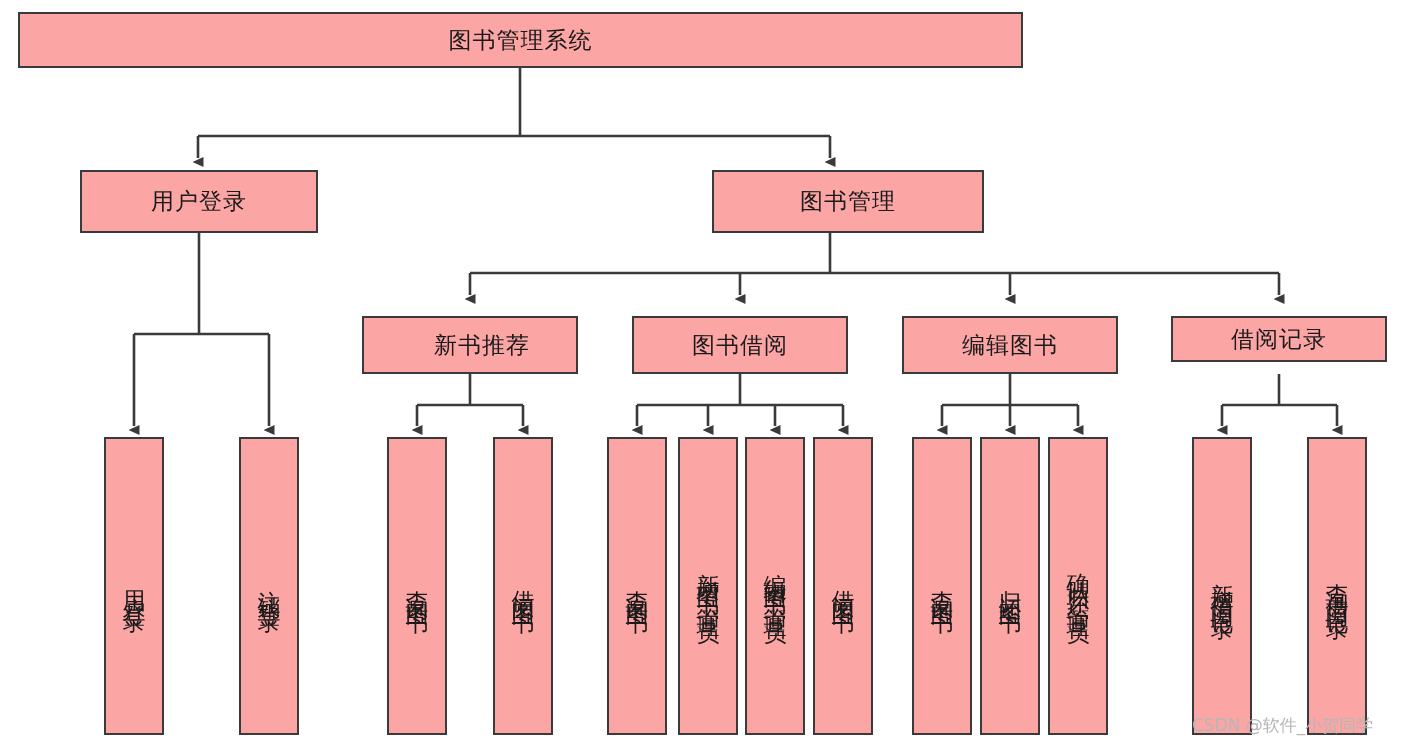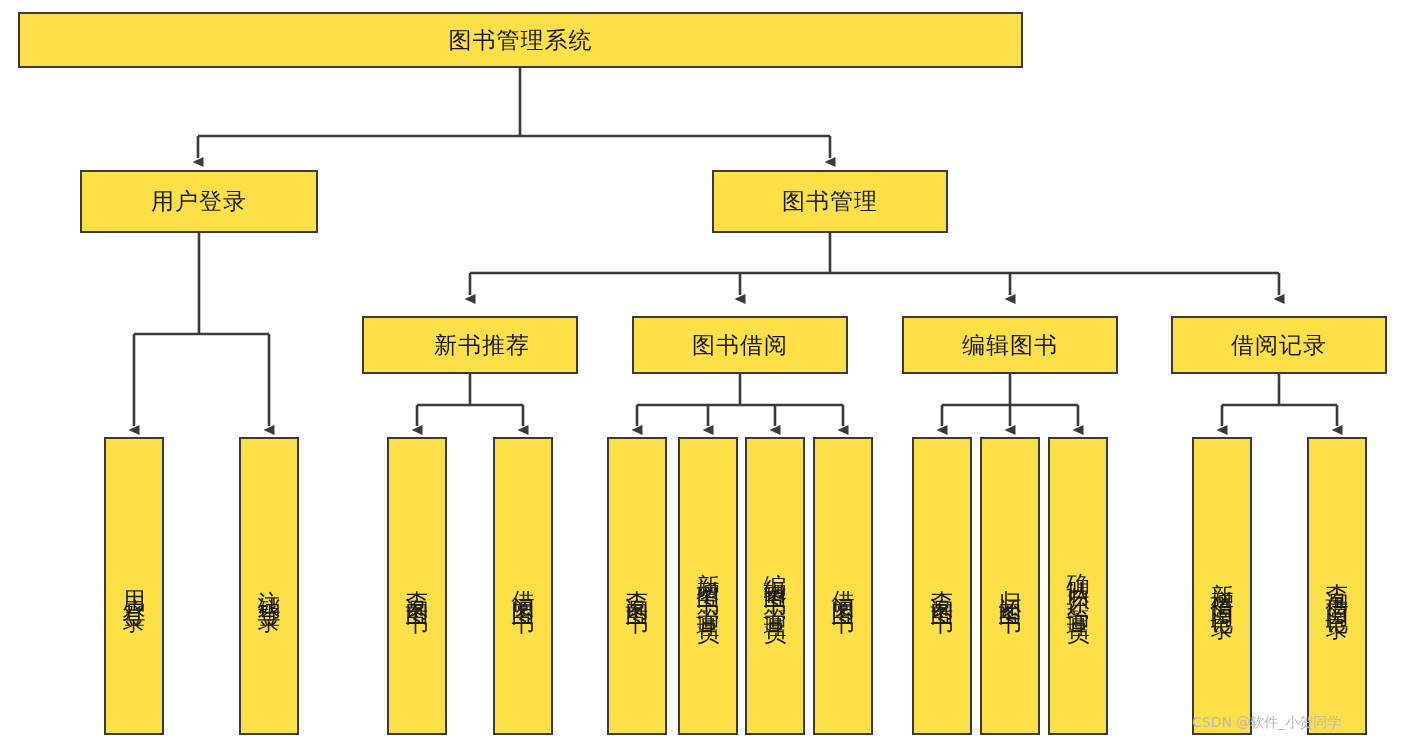--- a/index.html
+++ b/index.html
@@ -23,21 +23,21 @@
     position: absolute;
     left: 0;
     top: 0;
     width: 1405px;
     height: 747px;
   }
   .node {
     position: absolute;
     box-sizing: border-box;
     border: 2px solid #3a3a3a;
-    background: #fde047;
+    background: #fca5a5;
     display: flex;
     align-items: center;
     justify-content: center;
     color: #1a1a1a;
     z-index: 2;
   }
   .node.h {
     font-size: 23px;
     letter-spacing: 1px;
   }
@@ -49,21 +49,21 @@
     text-orientation: upright;
     letter-spacing: 7px;
     line-height: 1;
     white-space: nowrap;
     text-align: center;
   }
   .watermark {
     position: absolute;
     left: 1192px;
     top: 714px;
-    font-size: 14px;
+    font-size: 17px;
     color: #b6b6b6;
     white-space: nowrap;
     z-index: 5;
     font-family: "DejaVu Sans", "Liberation Sans", sans-serif;
   }
 </style>
 </head>
 <body>
 
 <div id="diagram">
@@ -124,37 +124,37 @@
   </svg>
 
   <div class="node h" style="left:18px; top:12px; width:1005px; height:56px;">
     <span>图书管理系统</span>
   </div>
 
   <div class="node h" style="left:80px; top:170px; width:238px; height:63px;">
     <span>用户登录</span>
   </div>
 
-  <div class="node h" style="left:712px; top:170px; width:236px; height:63px;">
+  <div class="node h" style="left:712px; top:170px; width:272px; height:63px;">
     <span>图书管理</span>
   </div>
 
   <div class="node h" style="left:362px; top:316px; width:216px; height:58px;padding-left:24px;">
     <span>新书推荐</span>
   </div>
 
   <div class="node h" style="left:632px; top:316px; width:216px; height:58px;">
     <span>图书借阅</span>
   </div>
 
   <div class="node h" style="left:902px; top:316px; width:216px; height:58px;">
     <span>编辑图书</span>
   </div>
 
-  <div class="node h" style="left:1171px; top:316px; width:216px; height:58px;">
+  <div class="node h" style="left:1171px; top:316px; width:216px; height:46px;">
     <span>借阅记录</span>
   </div>
 
   <div class="node v" style="left:104px; top:437px; width:60px; height:298px;">
     <span class="vtext">用户登录</span>
   </div>
   <div class="node v" style="left:239px; top:437px; width:60px; height:298px;">
     <span class="vtext">注销登录</span>
   </div>
 

